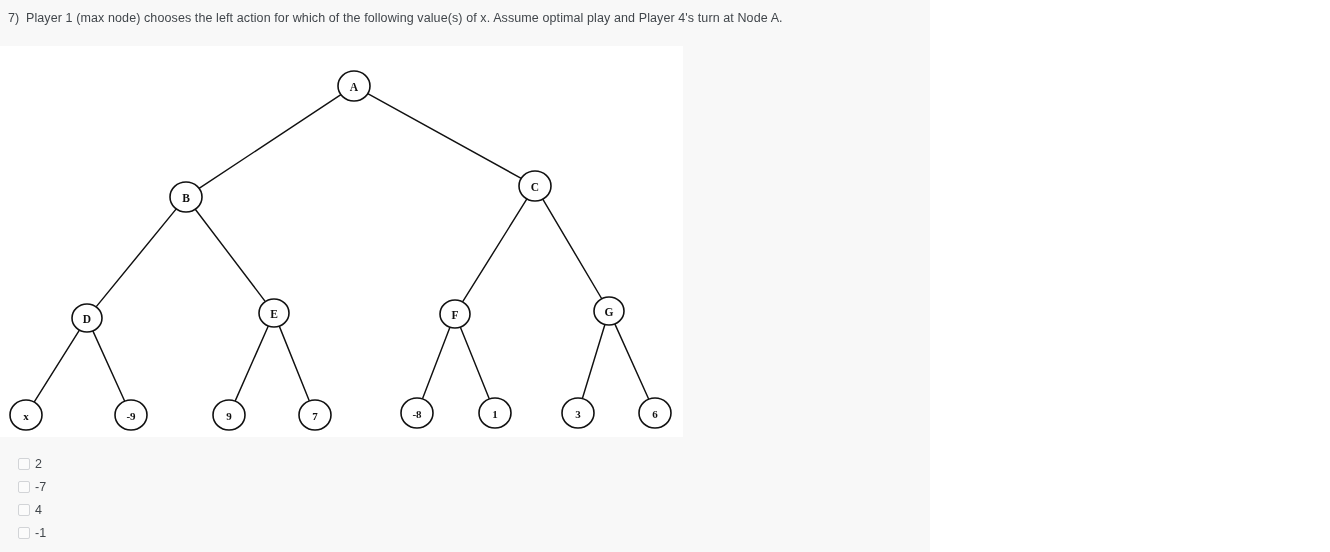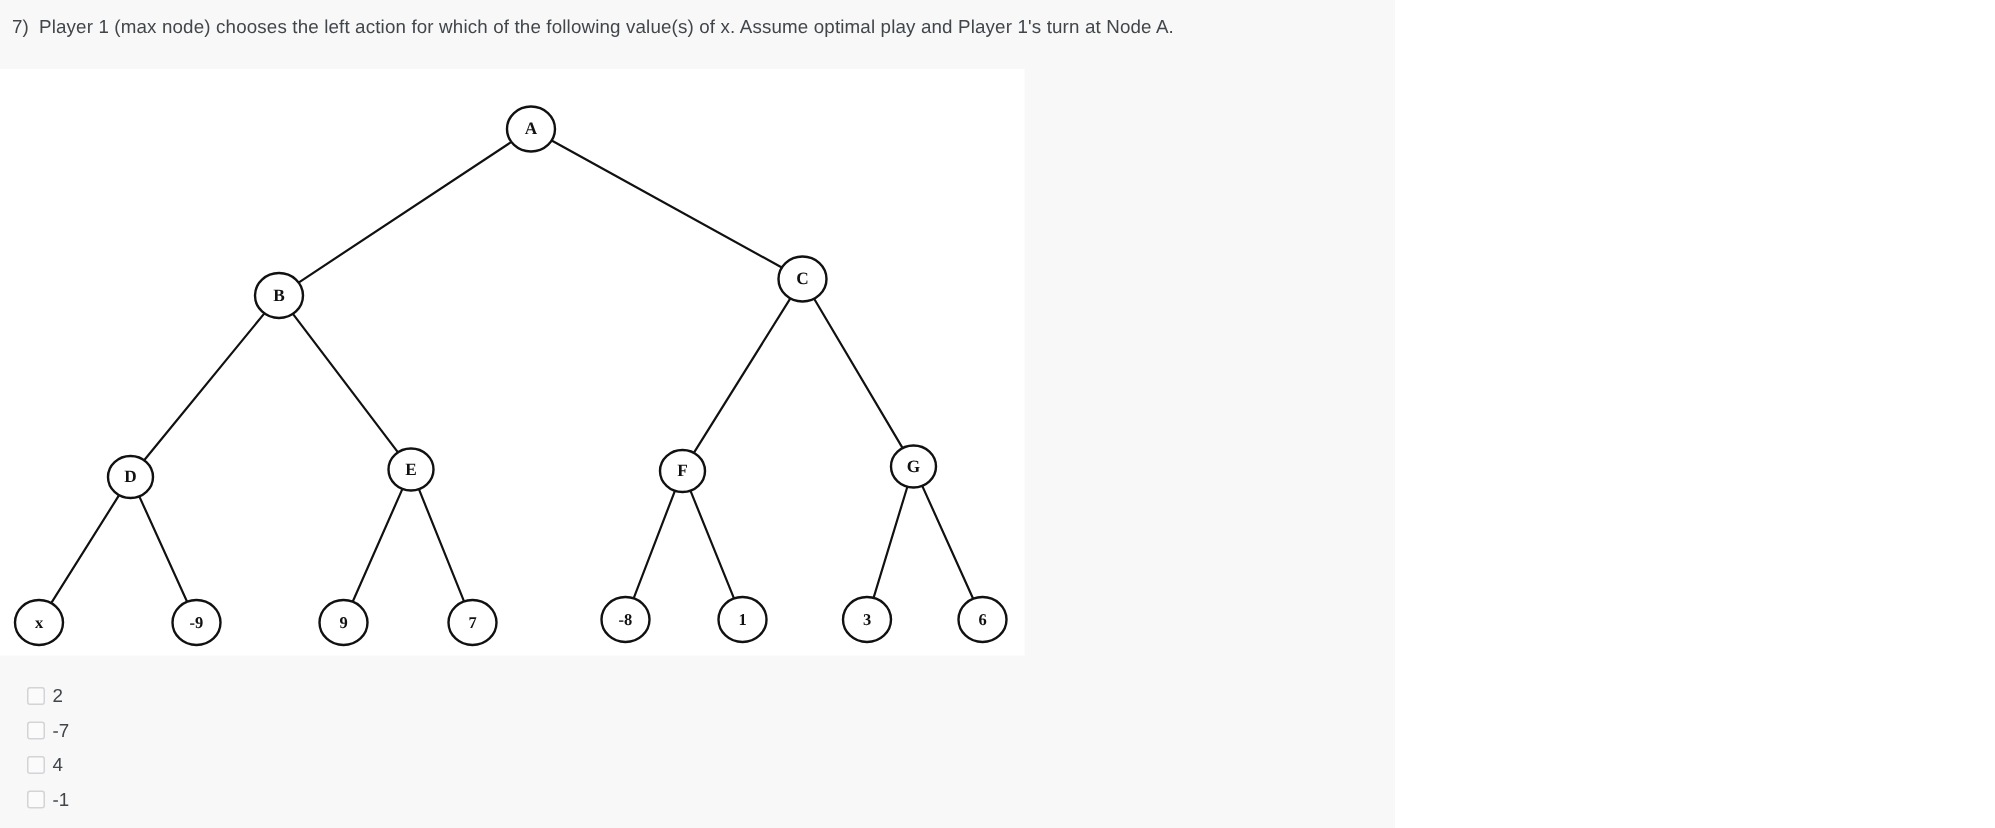--- a/index.html
+++ b/index.html
@@ -123,21 +123,21 @@
     line-height: 14px;
   }
 </style>
 </head>
 <body>
 
 <div id="content-area">
 
   <div id="question-row">
     <span id="question-number">7)</span>
-    <span id="question-text">Player 1 (max node) chooses the left action for which of the following value(s) of x. Assume optimal play and Player 1's turn at Node A.</span>
+    <span id="question-text">Player 1 (max node) chooses the left action for which of the following value(s) of x. Assume optimal play and Player 4's turn at Node A.</span>
   </div>
 
   <div id="figure-panel">
     <svg id="tree-svg" viewBox="0 0 683 391">
       <g id="edges-group">
           <line x1="340.92" y1="48.64" x2="199.08" y2="142.36" class="tree-edge"></line>
           <line x1="367.78" y1="47.62" x2="521.22" y2="132.38" class="tree-edge"></line>
           <line x1="176.26" y1="162.90" x2="96.10" y2="260.87" class="tree-edge"></line>
           <line x1="195.27" y1="163.22" x2="265.33" y2="255.57" class="tree-edge"></line>
           <line x1="526.91" y1="152.94" x2="462.56" y2="255.91" class="tree-edge"></line>

